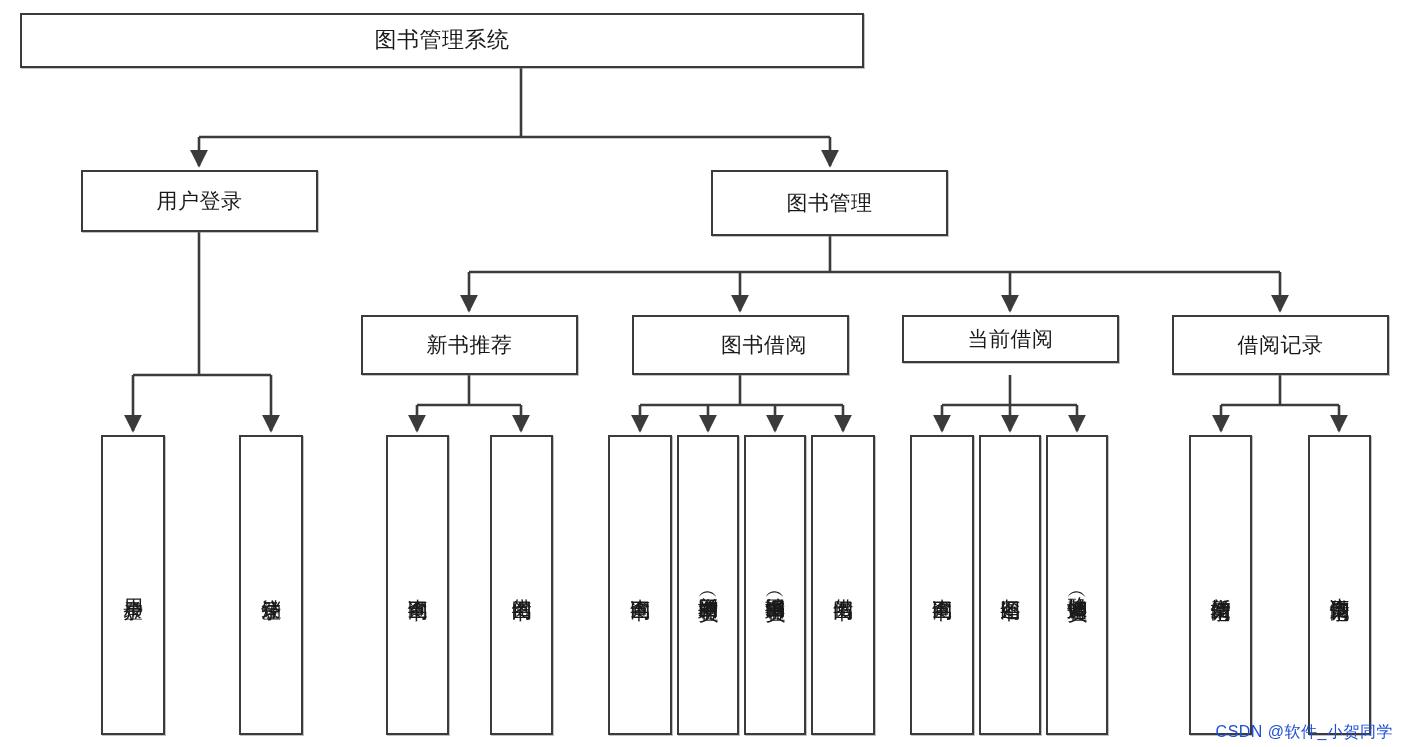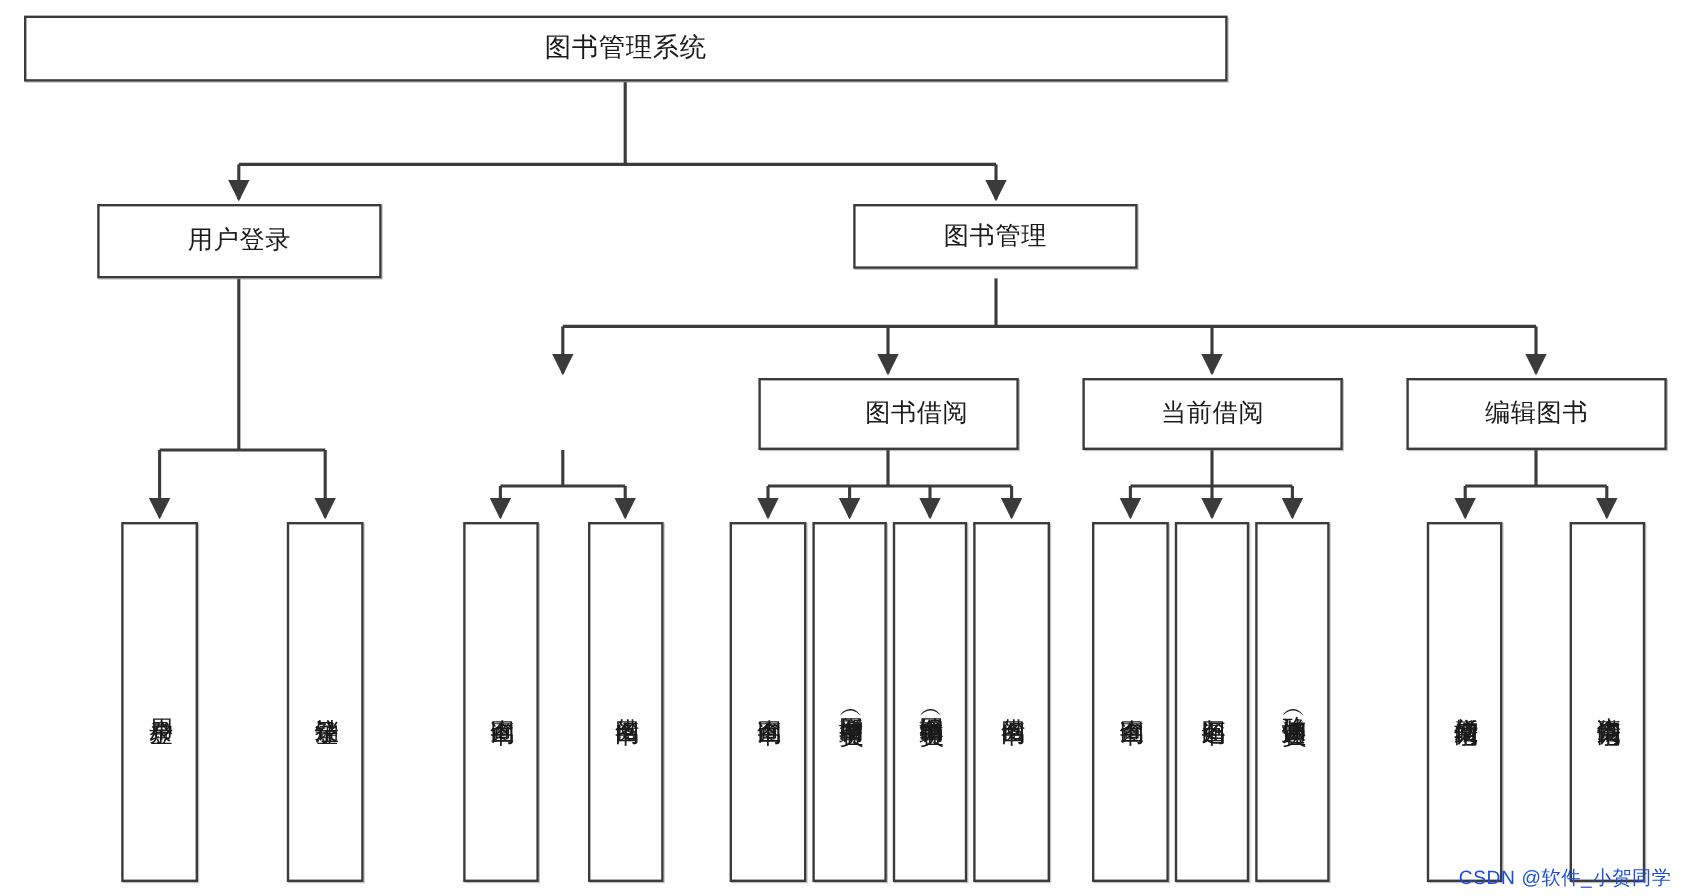--- a/index.html
+++ b/index.html
@@ -125,39 +125,42 @@
       <path d="M 1010 405 L 1010 431" marker-end="url(#arrow)"></path>
       <path d="M 1077 405 L 1077 431" marker-end="url(#arrow)"></path>
 
       <path d="M 1280 375 L 1280 405"></path>
       <path d="M 1221 405 L 1339 405"></path>
       <path d="M 1221 405 L 1221 431" marker-end="url(#arrow)"></path>
       <path d="M 1339 405 L 1339 431" marker-end="url(#arrow)"></path>
     </g>
   </svg>
 
-  <div class="node h root" style="left:20px; top:13px; width:1003px; height:55px;">
+  <div class="node h root" style="left:20px; top:13px; width:844px; height:55px;">
     <span class="label">图书管理系统</span>
   </div>
 
   <div class="node h" style="left:81px; top:170px; width:237px; height:62px;">
     <span class="label">用户登录</span>
   </div>
-  <div class="node h" style="left:711px; top:170px; width:237px; height:54px;">
+  <div class="node h" style="left:711px; top:170px; width:237px; height:66px;">
     <span class="label">图书管理</span>
   </div>
 
+  <div class="node h" style="left:361px; top:315px; width:217px; height:60px;">
+    <span class="label">新书推荐</span>
+  </div>
   <div class="node h" style="left:632px; top:315px; width:217px; height:60px;padding-left:47px;">
     <span class="label">图书借阅</span>
   </div>
-  <div class="node h" style="left:902px; top:315px; width:217px; height:60px;">
+  <div class="node h" style="left:902px; top:315px; width:217px; height:48px;">
     <span class="label">当前借阅</span>
   </div>
   <div class="node h" style="left:1172px; top:315px; width:217px; height:60px;">
-    <span class="label">编辑图书</span>
+    <span class="label">借阅记录</span>
   </div>
 
   <div class="node v" style="left:101px; top:435px; width:64px; height:300px;">
     <span class="label">用户登录</span>
   </div>
   <div class="node v" style="left:239px; top:435px; width:64px; height:300px;">
     <span class="label">注销登录</span>
   </div>
 
   <div class="node v" style="left:386px; top:435px; width:63px; height:300px;">

